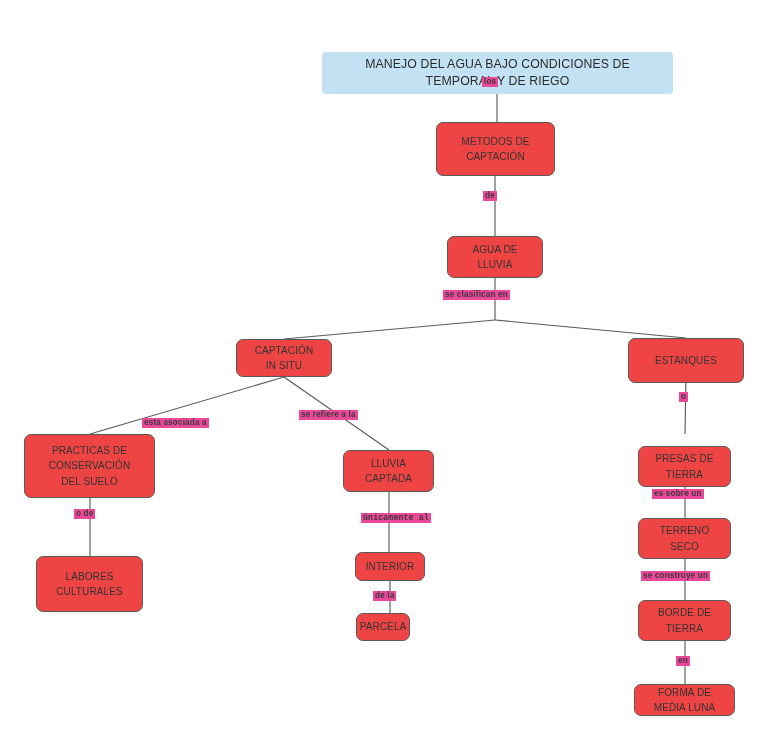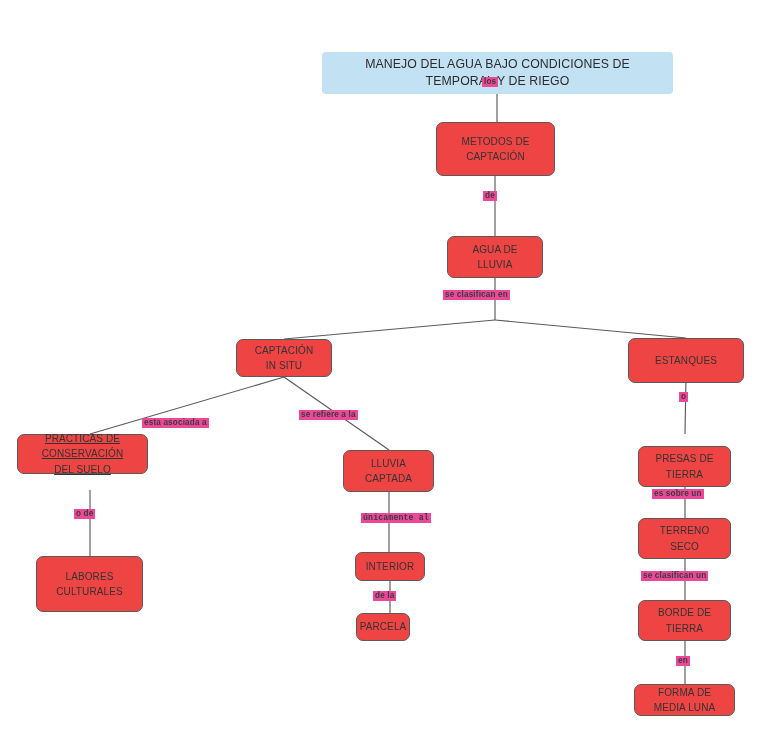--- a/index.html
+++ b/index.html
@@ -99,21 +99,21 @@
   <div id="node-layer">
       <div class="node title" style="left: 322px; top: 20px; width: 351px; height: 42px;">MANEJO DEL AGUA BAJO CONDICIONES DE
 TEMPORAL Y DE RIEGO</div>
       <div class="node" style="left: 436px; top: 122px; width: 119px; height: 54px;">METODOS DE
 CAPTACIÓN</div>
       <div class="node" style="left: 447px; top: 236px; width: 96px; height: 42px;">AGUA DE
 LLUVIA</div>
       <div class="node" style="left: 236px; top: 339px; width: 96px; height: 38px;">CAPTACIÓN
 IN SITU</div>
       <div class="node" style="left: 628px; top: 338px; width: 116px; height: 45px;">ESTANQUES</div>
-      <div class="node" style="left: 17px; top: 434px; width: 131px; height: 40px; text-decoration: underline;">PRACTICAS DE
+      <div class="node" style="left: 24px; top: 434px; width: 131px; height: 64px;">PRACTICAS DE
 CONSERVACIÓN
 DEL SUELO</div>
       <div class="node" style="left: 343px; top: 450px; width: 91px; height: 42px;">LLUVIA
 CAPTADA</div>
       <div class="node" style="left: 638px; top: 434px; width: 93px; height: 41px; margin-top: 12px;">PRESAS DE
 TIERRA</div>
       <div class="node" style="left: 36px; top: 556px; width: 107px; height: 56px;">LABORES
 CULTURALES</div>
       <div class="node" style="left: 355px; top: 552px; width: 70px; height: 29px;">INTERIOR</div>
       <div class="node" style="left: 638px; top: 518px; width: 93px; height: 41px;">TERRENO
@@ -127,17 +127,17 @@
   <div id="label-layer">
       <div class="elabel" style="left: 482px; top: 77px;">los</div>
       <div class="elabel" style="left: 483px; top: 191px;">de</div>
       <div class="elabel" style="left: 443px; top: 290px;">se clasifican en</div>
       <div class="elabel" style="left: 142px; top: 418px;">esta asociada a</div>
       <div class="elabel" style="left: 299px; top: 410px;">se refiere a la</div>
       <div class="elabel" style="left: 679px; top: 392px;">o</div>
       <div class="elabel" style="left: 74px; top: 509px;">o de</div>
       <div class="elabel" style="left: 652px; top: 489px;">es sobre un</div>
       <div class="elabel" style="left: 361px; top: 513px; font-family: Liberation Mono, monospace;">únicamente al</div>
-      <div class="elabel" style="left: 641px; top: 571px;">se clasifican un</div>
+      <div class="elabel" style="left: 641px; top: 571px;">se construye un</div>
       <div class="elabel" style="left: 373px; top: 591px;">de la</div>
       <div class="elabel" style="left: 676px; top: 656px;">en</div>
     </div>
 </div>
 
 </body></html>

